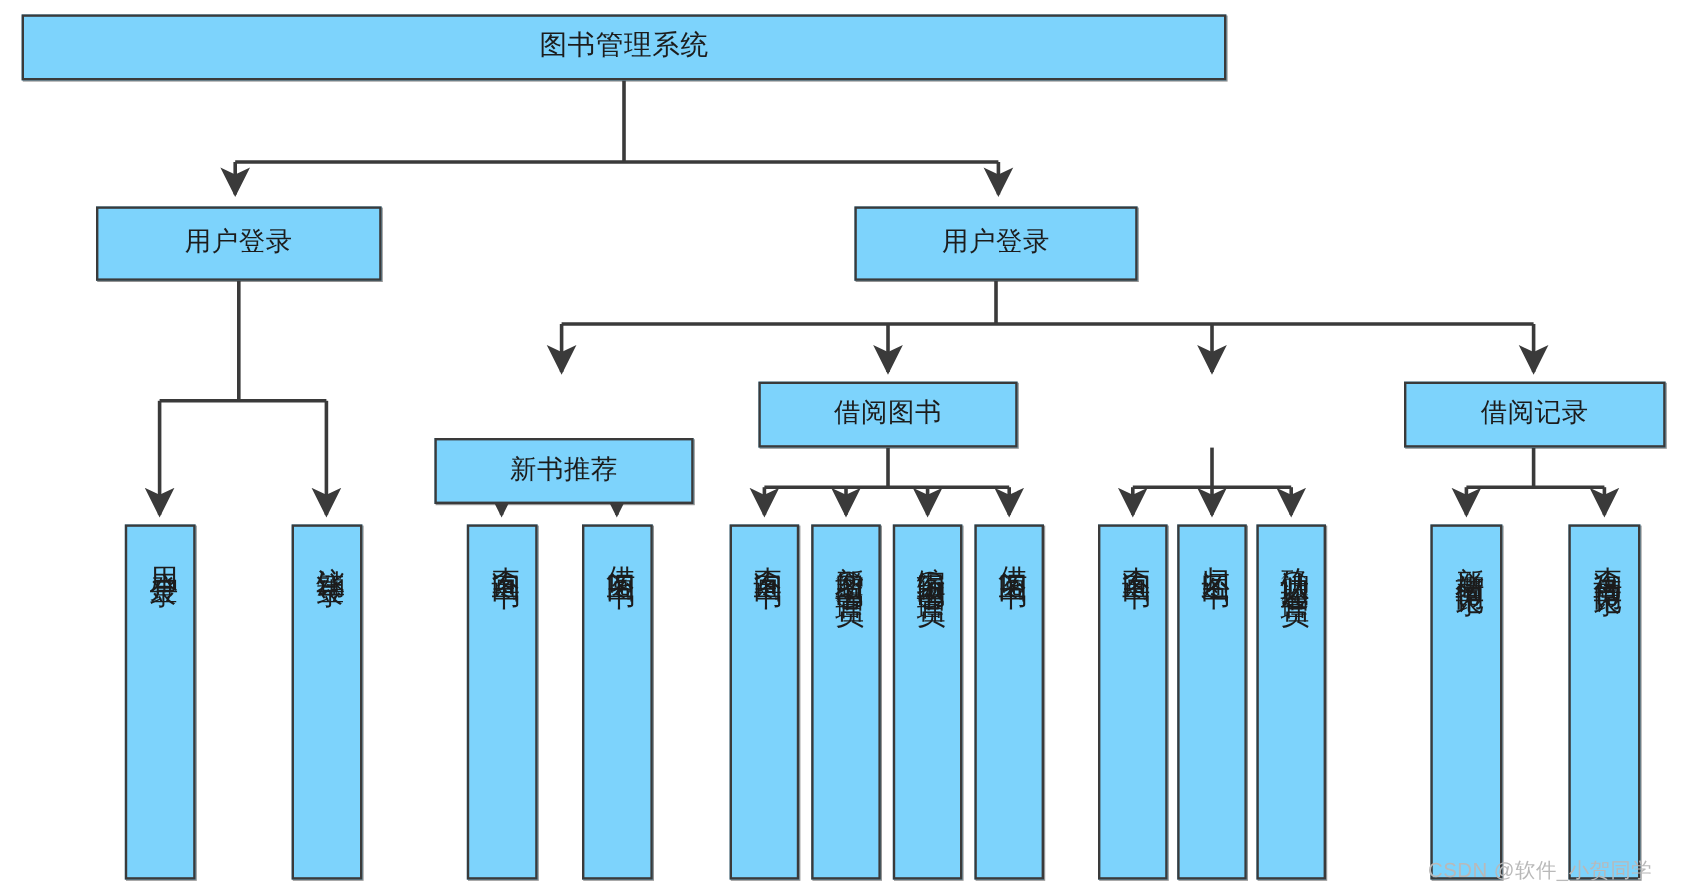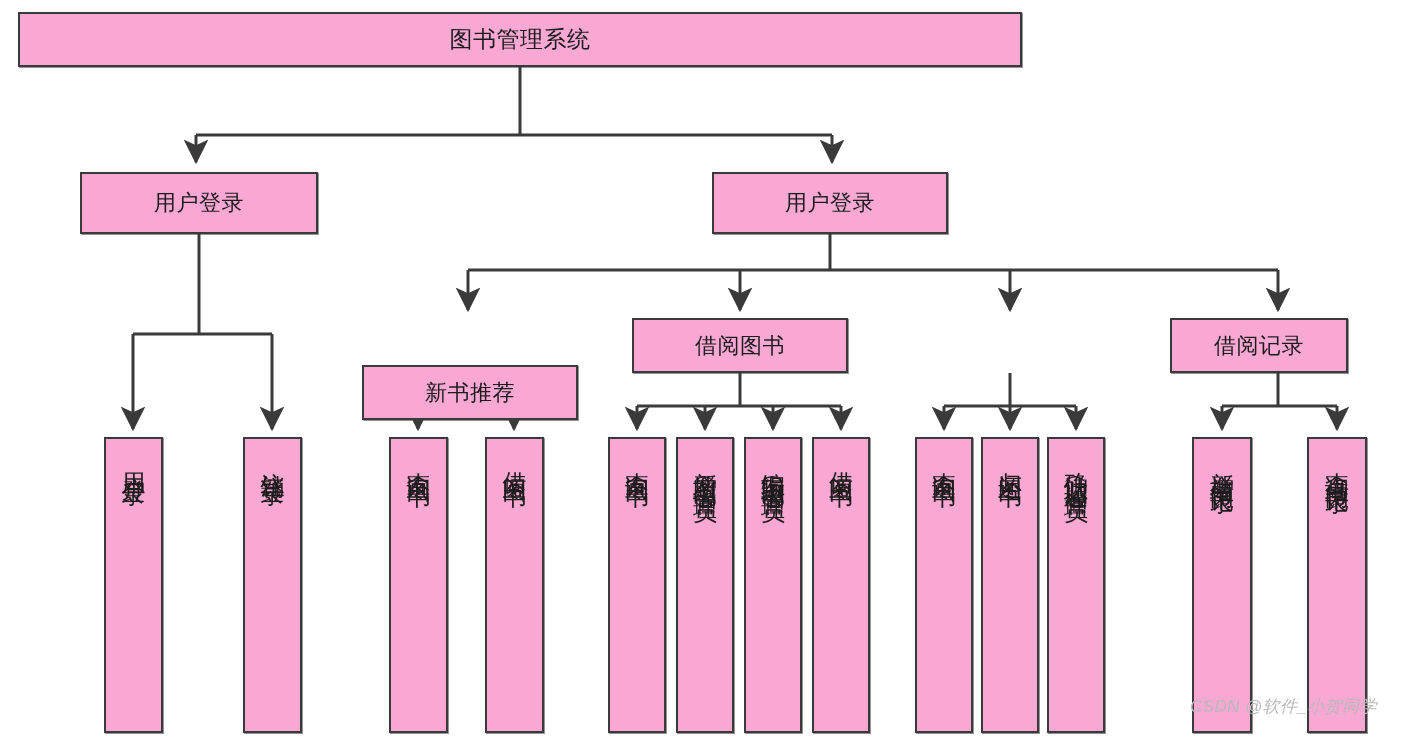--- a/index.html
+++ b/index.html
@@ -6,25 +6,25 @@
   body{
     width:1405px;height:747px;
     font-family:"Liberation Sans","DejaVu Sans",sans-serif;
     position:relative;overflow:hidden;
   }
   #diagram-root{position:relative;width:1405px;height:747px;}
   svg.edges{position:absolute;left:0;top:0;width:1405px;height:747px;}
 
   .node{
     position:absolute;
-    background:#f9a8d4;
+    background:#7dd3fc;
     border:2px solid #3a3a3a;
     box-sizing:border-box;
     box-shadow:1px 1px 0 0 rgba(60,60,60,0.55);
-    display:flex;align-items:center;justify-content:center;
+    display:flex;align-items:center;justify-content:center;font-family:Liberation Mono, monospace;
   }
   .node .lbl{
     color:#1c1c1c;
     white-space:nowrap;
     line-height:1.18;
     letter-spacing:0.5px;
   }
   .node.horiz .lbl{font-size:22px;}
   .node.root .lbl{font-size:23px;}
   .node.vert{
@@ -114,21 +114,21 @@
   <div class="node horiz" style="left:712px;top:172px;width:236px;height:62px;">
     <span class="lbl">用户登录</span>
   </div>
 
   <div class="node horiz" style="left:362px;top:318px;width:216px;height:55px;margin-top:47px;">
     <span class="lbl">新书推荐</span>
   </div>
   <div class="node horiz" style="left:632px;top:318px;width:216px;height:55px;">
     <span class="lbl">借阅图书</span>
   </div>
-  <div class="node horiz" style="left:1170px;top:318px;width:178px;height:55px;">
+  <div class="node horiz" style="left:1170px;top:318px;width:218px;height:55px;">
     <span class="lbl">借阅记录</span>
   </div>
 
   <div class="node vert" style="left:104px;top:437px;width:59px;height:296px;">
     <span class="lbl">用户登录</span>
   </div>
   <div class="node vert" style="left:243px;top:437px;width:59px;height:296px;">
     <span class="lbl">注销登录</span>
   </div>
 
@@ -162,15 +162,15 @@
     <span class="lbl">确认归还（管理员）</span>
   </div>
 
   <div class="node vert" style="left:1192px;top:437px;width:60px;height:296px;">
     <span class="lbl">新增借阅记录</span>
   </div>
   <div class="node vert" style="left:1307px;top:437px;width:60px;height:296px;">
     <span class="lbl">查询借阅记录</span>
   </div>
 
-  <div class="watermark" style="left:1190px;top:695px;font-style:italic;">CSDN @软件_小贺同学</div>
+  <div class="watermark" style="left:1190px;top:714px;">CSDN @软件_小贺同学</div>
 
 </div>
 
 </body></html>

